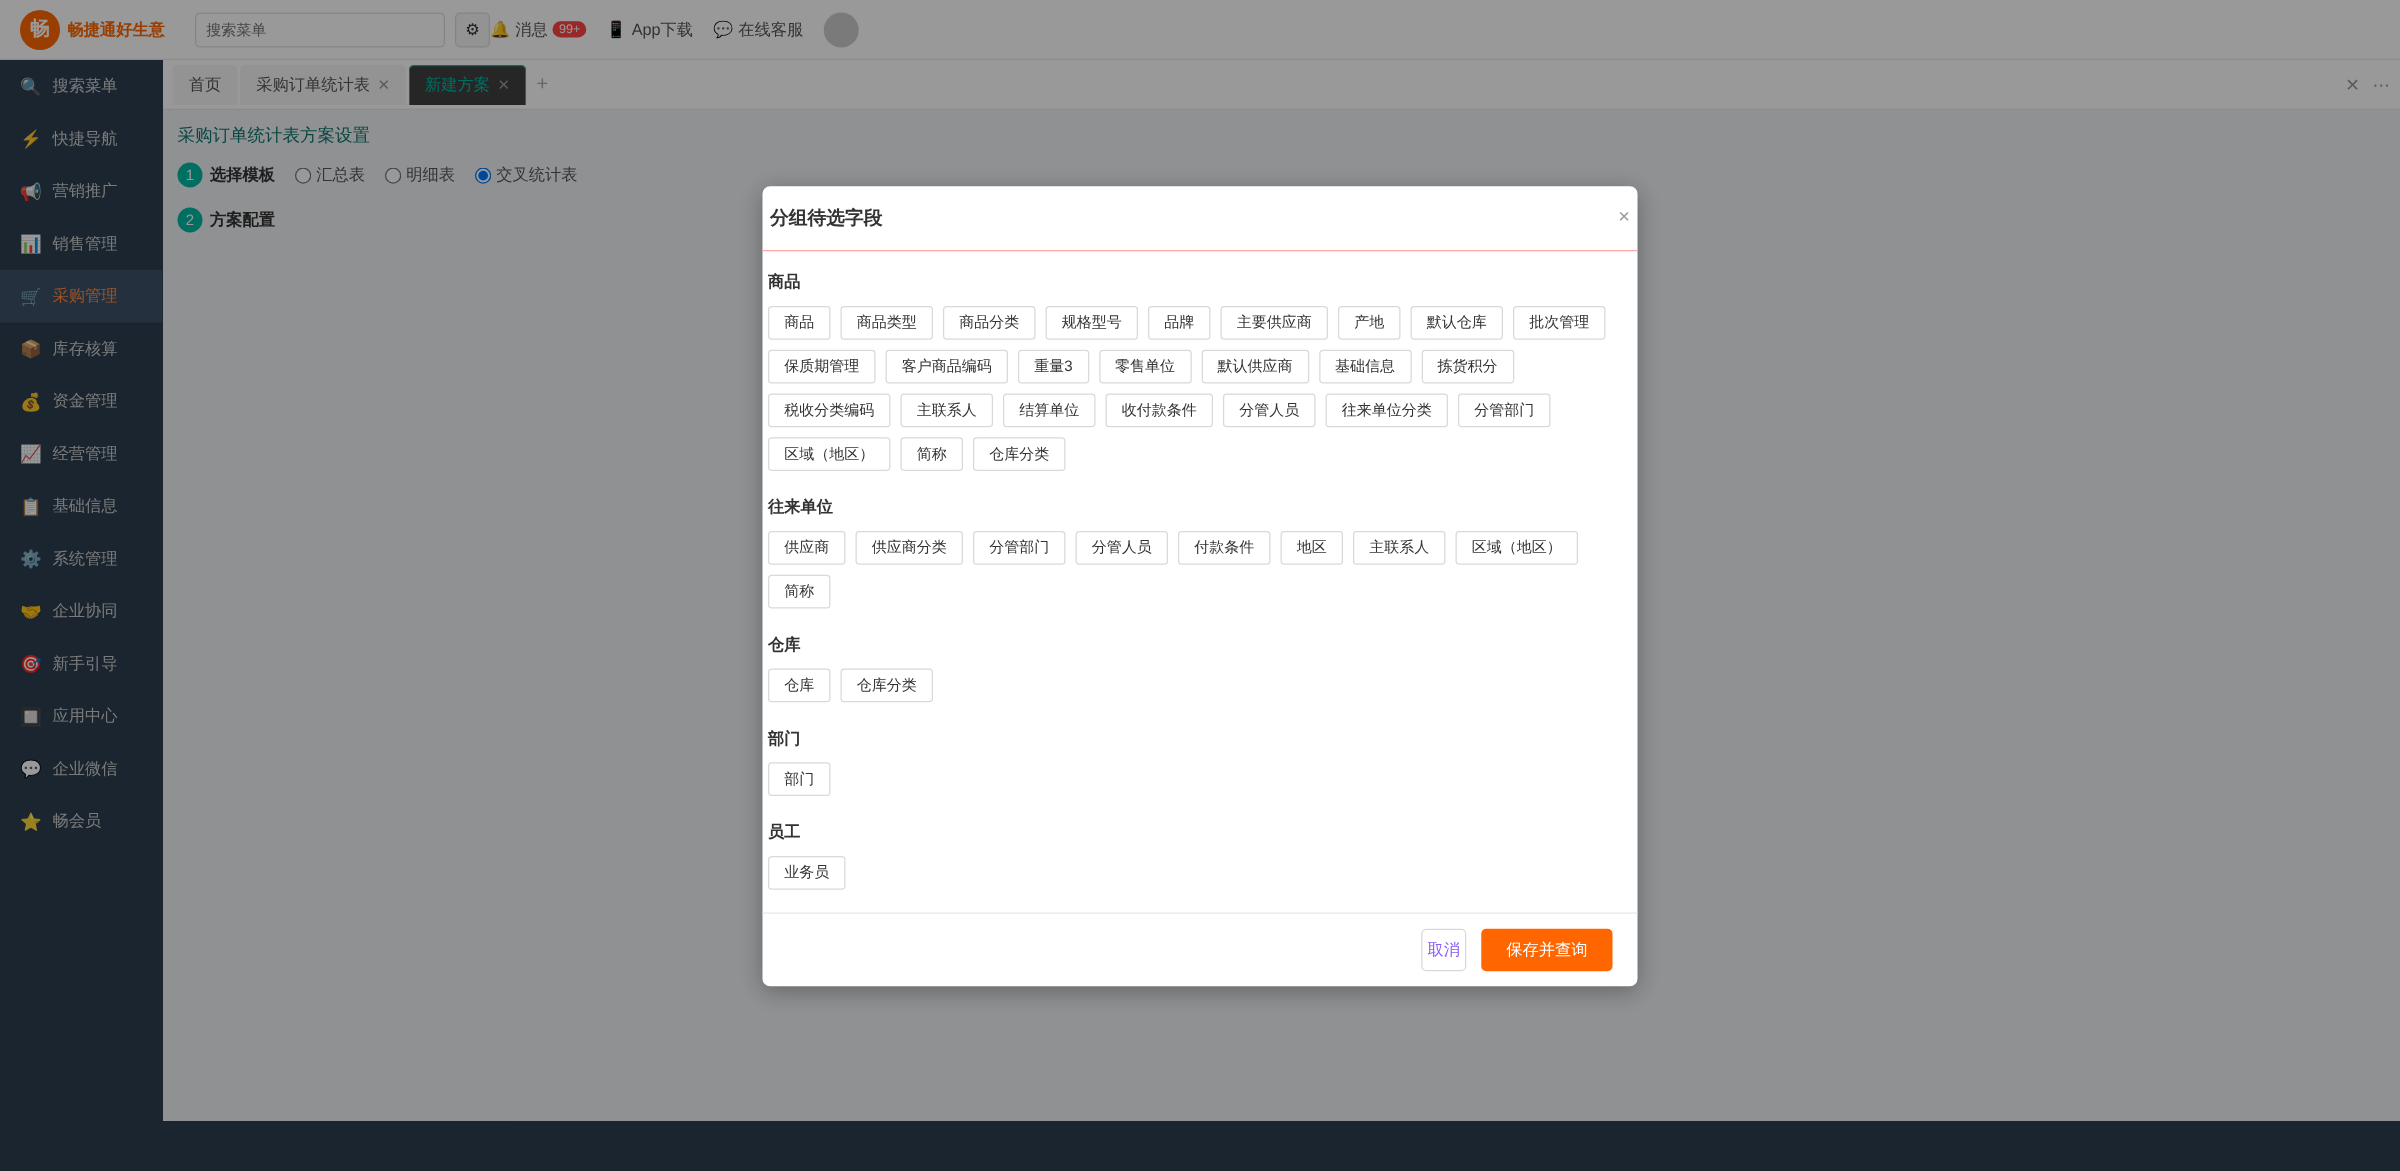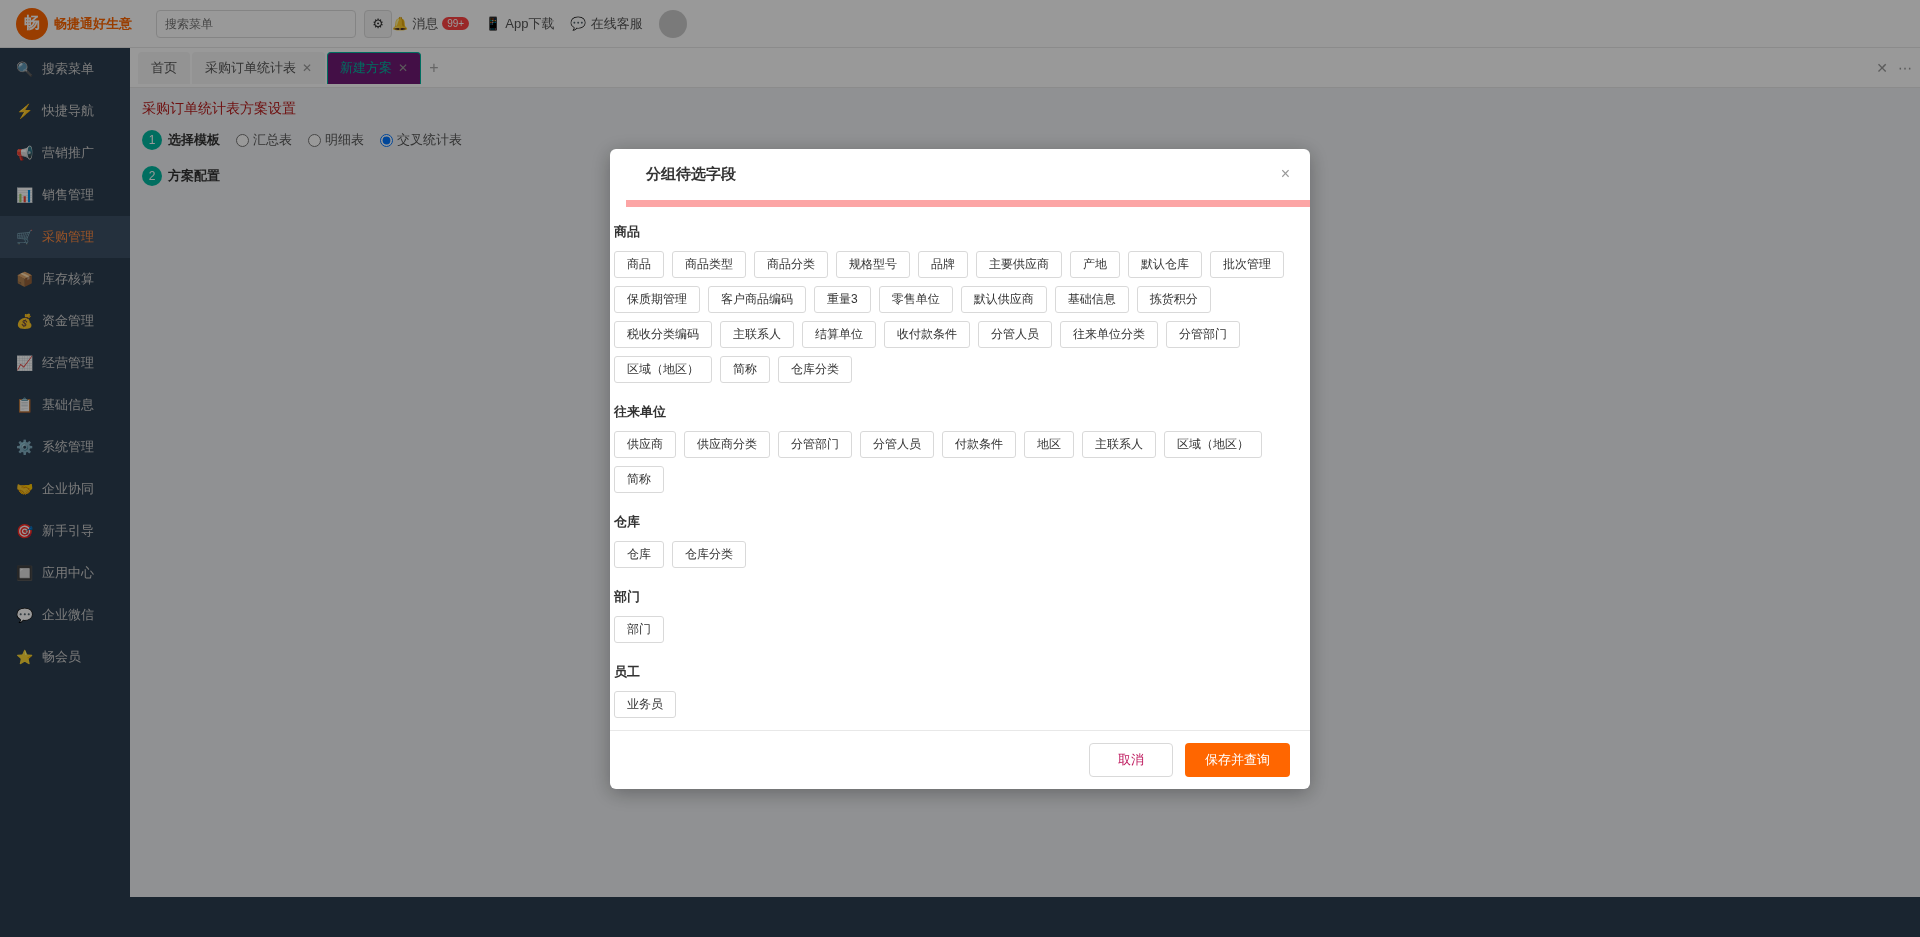--- a/index.html
+++ b/index.html
@@ -63,31 +63,31 @@
       height: 40px; background: #fff; border-bottom: 1px solid #e8e8e8;
       display: flex; align-items: center; padding: 0 8px;
       z-index: 50; gap: 2px;
     }
     .tab-item {
       height: 32px; padding: 0 12px; display: flex; align-items: center;
       gap: 6px; border-radius: 4px 4px 0 0; cursor: pointer;
       font-size: 13px; color: #555; border: 1px solid transparent;
       border-bottom: none; background: #f5f5f5;
     }
-    .tab-item.active { background: #701a75; color: #00b8a0; border-color: #00b8a0; }
+    .tab-item.active { background: #404040; color: #00b8a0; border-color: #00b8a0; }
     .tab-close { font-size: 12px; color: #999; }
     .tab-add { font-size: 16px; color: #aaa; padding: 0 6px; }
 
     
     .main-content {
       position: fixed; top: 88px; left: 130px; right: 0; bottom: 0;
       overflow: hidden; background: #f0f2f5;
     }
     .page-wrapper { padding: 12px; }
-    .page-title { font-size: 14px; color: #b91c1c; margin-bottom: 12px; }
+    .page-title { font-size: 14px; color: #0f766e; margin-bottom: 12px; }
 
     
     .steps-bar { display: flex; align-items: center; gap: 16px; margin-bottom: 16px; }
     .step-item { display: flex; align-items: center; gap: 6px; }
     .step-num { width: 20px; height: 20px; border-radius: 50%; background: #00b8a0; color: #fff; font-size: 12px; display: flex; align-items: center; justify-content: center; }
     .step-label { font-size: 13px; color: #333; font-weight: bold; }
     .radio-group { display: flex; gap: 16px; align-items: center; }
     .radio-item { display: flex; align-items: center; gap: 4px; cursor: pointer; font-size: 13px; color: #555; }
 
     
@@ -98,21 +98,21 @@
     }
 
     
     .dialog {
       background: #fff; border-radius: 6px; width: 700px;
       max-height: 640px; display: flex; flex-direction: column;
       box-shadow: 0 4px 20px rgba(0,0,0,0.3);
     }
     .dialog-header {
       display: flex; align-items: center; justify-content: space-between;
-      padding: 16px 20px; border-bottom: 7px solid #fca5a5; margin-left: 16px;
+      padding: 16px 6px; border-bottom: 1px solid #fca5a5;
     }
     .dialog-title { font-size: 15px; font-weight: bold; color: #333; }
     .dialog-close { cursor: pointer; color: #999; font-size: 16px; }
     .dialog-body { flex: 1; overflow-y: auto; padding: 16px 4px; }
     .dialog-footer {
       display: flex; justify-content: flex-end; gap: 12px;
       padding: 12px 20px; border-top: 1px solid #e8e8e8;
     }
 
     
@@ -124,22 +124,22 @@
       font-size: 12px; color: #333; cursor: pointer; background: #fff;
     }
 
     
     .dialog-body::-webkit-scrollbar { width: 6px; }
     .dialog-body::-webkit-scrollbar-track { background: #f5f5f5; }
     .dialog-body::-webkit-scrollbar-thumb { background: #ccc; border-radius: 3px; }
 
     
     .btn-cancel {
-      padding: 7px 28px; border: 1px solid #d9d9d9; background: #fff;
-      border-radius: 4px; cursor: pointer; font-size: 13px; color: #be185d;
+      padding: 7px 4px; border: 1px solid #d9d9d9; background: #fff;
+      border-radius: 4px; cursor: pointer; font-size: 13px; color: #8b5cf6;
     }
     .btn-save {
       padding: 7px 20px; background: #ff6600; color: #fff; border: none;
       border-radius: 4px; cursor: pointer; font-size: 13px;
     }
 
     .bottom-bar {
       position: fixed; bottom: 0; left: 0; right: 0;
       height: 40px; background: #2c3e50;
       display: flex; align-items: center; padding: 0 16px; gap: 16px;

